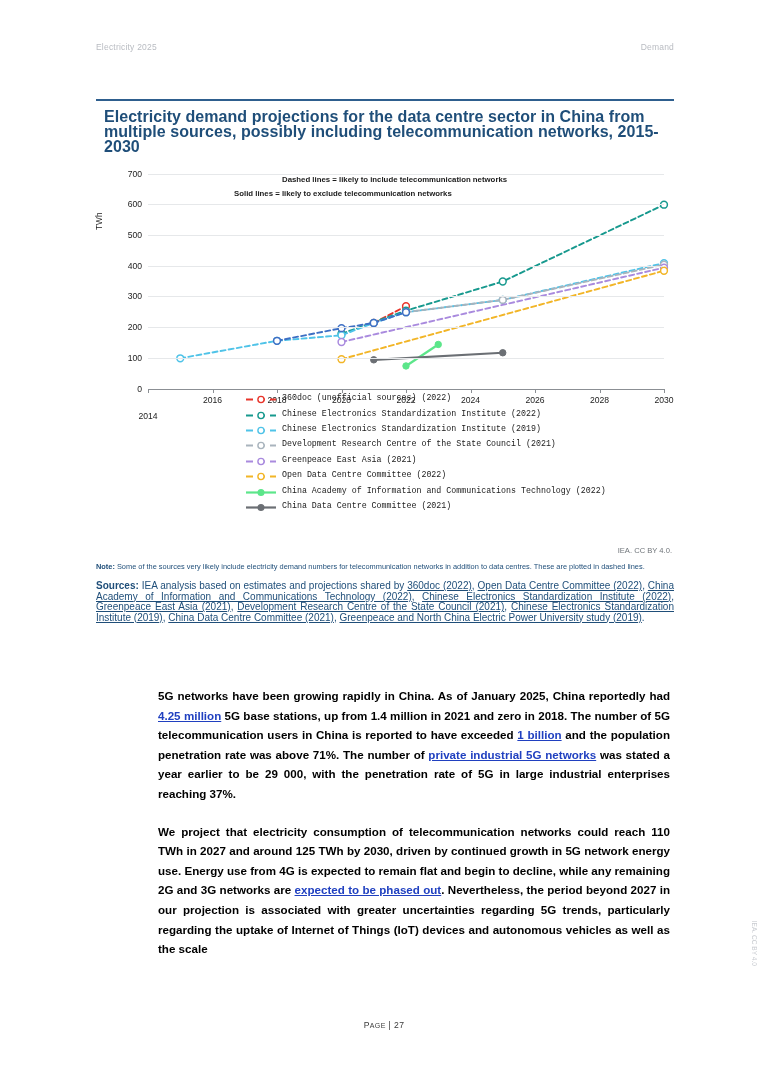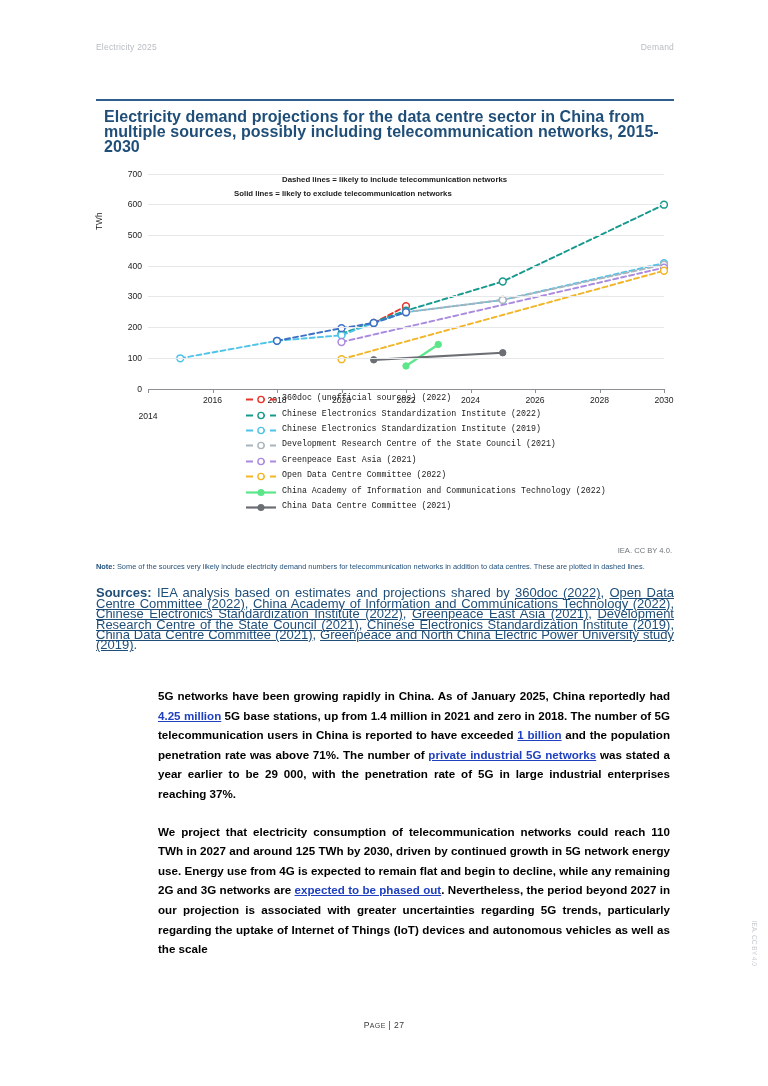--- a/index.html
+++ b/index.html
@@ -41,22 +41,22 @@
   .legend{position:absolute;left:150px;top:291px;width:420px;}
   .lg-row{display:flex;align-items:center;height:15.4px;font-family:Liberation Mono, monospace;}
   .lg-key{width:30px;height:11px;flex:0 0 30px;margin-right:6px;}
   .lg-text{font-size:8.3px;color:#1a1a1a;white-space:nowrap;}
 
   .iea-cc{position:absolute;right:2px;top:447px;font-size:7.6px;color:#6f7479;}
 
   
   .fig-foot{position:absolute;left:0;top:463px;width:578px;}
   .note{font-size:7.4px;color:#1f4e79;line-height:10.4px;text-align:justify;}
-  .sources{font-size:13px;color:#1f4e79;line-height:10.4px;
-    text-align:justify;margin-top:16px;}
+  .sources{font-size:10px;color:#1f4e79;line-height:10.4px;
+    text-align:justify;margin-top:9px;}
   .sources a,.note a{color:#1f4e79;text-decoration:underline;}
 
   
   .body-col{position:absolute;left:158px;top:686px;width:512px;}
   p.para{font-size:11.6px;line-height:19.6px;text-align:justify;
     margin:0 0 18px 0;color:#000;font-weight:bold;}
   p.para a{color:#2040c0;text-decoration:underline;}
 
   
   .footer{position:absolute;left:0;top:1020px;width:768px;text-align:center;

